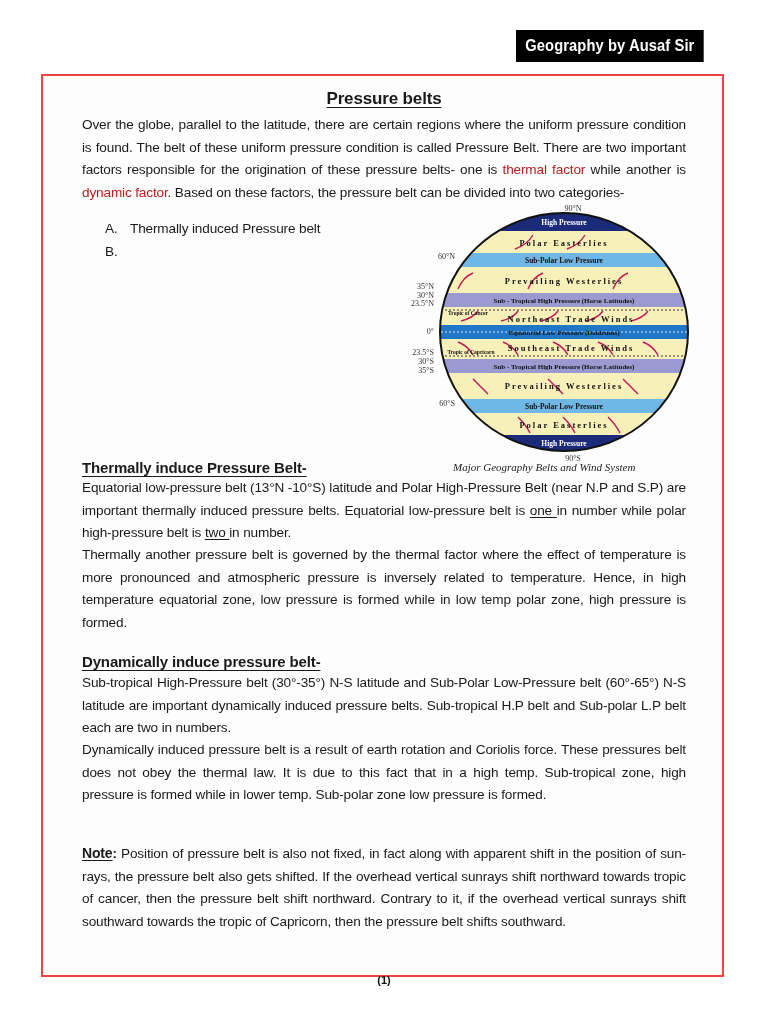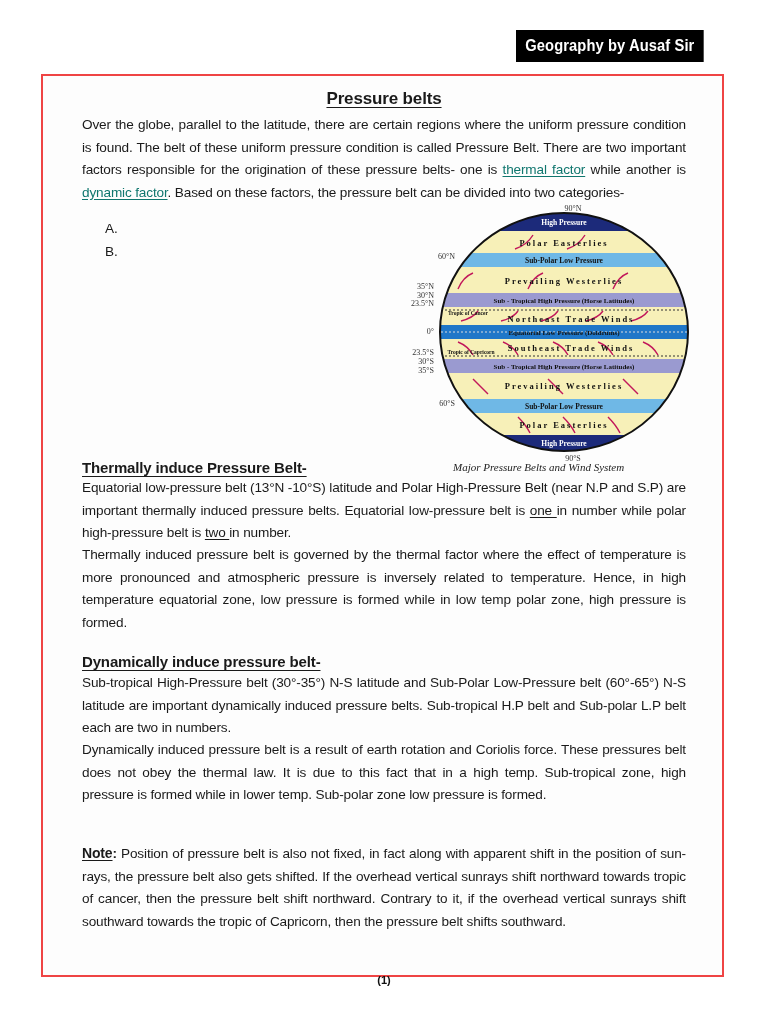--- a/index.html
+++ b/index.html
@@ -21,21 +21,21 @@
     position: absolute; left: 39px; top: 0; width: 604px;
     font-family: "Liberation Sans", sans-serif; font-size: 13.6px; line-height: 22.5px;
     color: #1a1a1a; letter-spacing: -0.15px;
   }
   .title {
     position: absolute; left: 0; width: 100%; top: 12px; text-align: center;
     font-weight: bold; font-size: 17px; text-decoration: underline; text-underline-offset: 3px;
   }
   .para { text-align: justify; margin: 0; }
   .p-intro { position: absolute; top: 38px; width: 604px; }
-  .red { color: #0f766e; text-decoration: underline; text-underline-offset: 2px; }
+  .red { color: #b91c1c; text-underline-offset: 2px; }
   .list { position: absolute; top: 141px; left: 23px; line-height: 23px; }
   .list-item { display: flex; }
   .list-marker { width: 25px; }
   .heading {
     position: absolute; left: 0; font-weight: bold; font-size: 15px;
     text-decoration: underline; text-underline-offset: 3px;
   }
   .h-thermal { top: 381px; }
   .p-thermal1 { position: absolute; top: 401px; width: 604px; }
   .p-thermal2 { position: absolute; top: 468px; width: 604px; }
@@ -67,29 +67,30 @@
 
 <div class="page">
   <div class="content">
     <div class="title">Pressure belts</div>
 
     <p class="para p-intro"><span>Over the globe, parallel to the latitude, there are certain regions where the uniform pressure condition is found. The belt of these uniform pressure condition is called Pressure Belt. There are two important factors responsible for the origination of these pressure belts- one is </span><span class="red">thermal factor</span><span> while another is </span><span class="red">dynamic factor</span><span>. Based on these factors, the pressure belt can be divided into two categories-</span></p>
 
     <div class="list">
       <div class="list-item">
         <span class="list-marker">A.</span>
+        <span>Thermally induced Pressure belt</span>
       </div>
       <div class="list-item">
         <span class="list-marker">B.</span>
       </div>
     </div>
 
     <div class="heading h-thermal">Thermally induce Pressure Belt-</div>
     <p class="para p-thermal1"><span>Equatorial low-pressure belt (13°N -10°S) latitude and Polar High-Pressure Belt (near N.P and S.P) are important thermally induced pressure belts. Equatorial low-pressure belt is </span><span class="u">one </span><span>in number while polar high-pressure belt is </span><span class="u">two </span><span>in number.</span></p>
-    <p class="para p-thermal2">Thermally induced pressure belt is governed by the thermal factor where the effect of temperature is more pronounced and atmospheric pressure is inversely related to temperature. Hence, in high temperature equatorial zone, low pressure is formed while in low temp polar zone, high pressure is formed.</p>
+    <p class="para p-thermal2">Thermally another pressure belt is governed by the thermal factor where the effect of temperature is more pronounced and atmospheric pressure is inversely related to temperature. Hence, in high temperature equatorial zone, low pressure is formed while in low temp polar zone, high pressure is formed.</p>
 
     <div class="heading h-dynamic">Dynamically induce pressure belt-</div>
     <p class="para p-dyn1">Sub-tropical High-Pressure belt (30°-35°) N-S latitude and Sub-Polar Low-Pressure belt (60°-65°) N-S latitude are important dynamically induced pressure belts. Sub-tropical H.P belt and Sub-polar L.P belt each are two in numbers.</p>
     <p class="para p-dyn2">Dynamically induced pressure belt is a result of earth rotation and Coriolis force. These pressures belt does not obey the thermal law. It is due to this fact that in a high temp. Sub-tropical zone, high pressure is formed while in lower temp. Sub-polar zone low pressure is formed.</p>
 
     <p class="para p-note"><span class="note-label">Note</span><b>:</b><span> Position of pressure belt is also not fixed, in fact along with apparent shift in the position of sun-rays, the pressure belt also gets shifted. If the overhead vertical sunrays shift northward towards tropic of cancer, then the pressure belt shift northward. Contrary to it, if the overhead vertical sunrays shift southward towards the tropic of Capricorn, then the pressure belt shifts southward.</span></p>
   </div>
 
   <div class="diagram">
     <svg width="330" height="260" viewBox="0 0 330 260" xmlns="http://www.w3.org/2000/svg" font-family="Liberation Serif, serif" font-weight="bold">
@@ -167,16 +168,16 @@
         <text x="71" y="103">23.5°N</text>
         <text x="71" y="131">0°</text>
         <text x="71" y="152">23.5°S</text>
         <text x="71" y="161">30°S</text>
         <text x="71" y="170">35°S</text>
         <text x="92" y="203">60°S</text>
         <text x="210" y="258" text-anchor="middle">90°S</text>
       </g>
     </svg>
   </div>
-  <div class="diagram-caption">Major Pressure Belts and Wind System</div>
+  <div class="diagram-caption">Major Geography Belts and Wind System</div>
 </div>
 
 <div class="page-number">(1)</div>
 
 </body></html>

